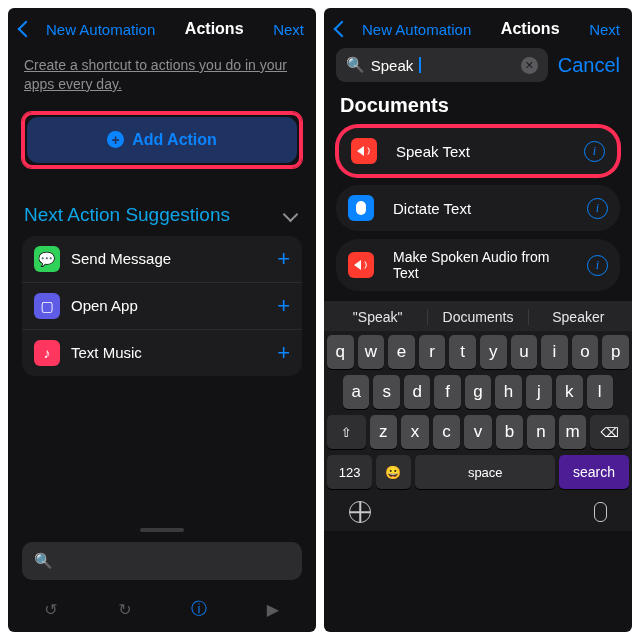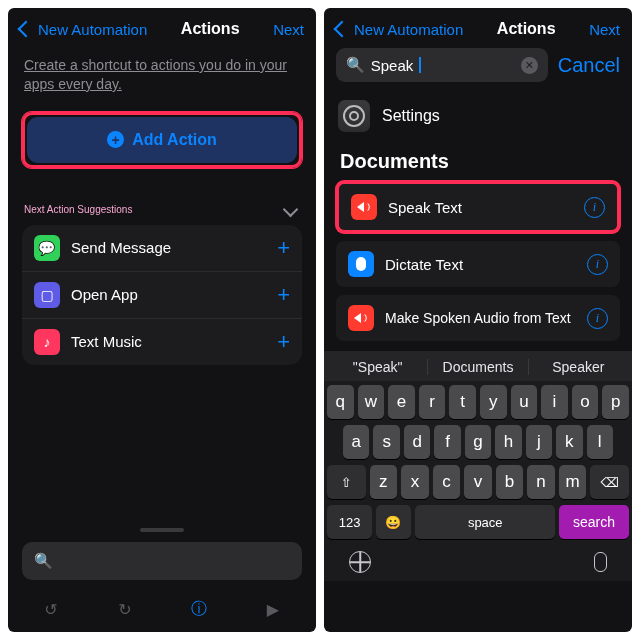--- a/index.html
+++ b/index.html
@@ -1,27 +1,27 @@
 <!DOCTYPE html>
 <html><head>
 <meta charset="utf-8">
 <style>
   html,body{margin:0;padding:0;background:#000;font-family:-apple-system,Helvetica,Arial,sans-serif;}
   .stage{width:640px;height:640px;background:#fff;display:flex;gap:8px;padding:8px;box-sizing:border-box;}
   .phone{flex:1;background:#121214;border-radius:6px;display:flex;flex-direction:column;overflow:hidden;position:relative;}
   .navbar{display:flex;align-items:center;justify-content:space-between;padding:12px 12px 10px;color:#0a84ff;font-size:15px;}
-  .navbar .left{display:flex;align-items:center;gap:2px;}
+  .navbar .left{display:flex;align-items:center;gap:10px;}
   .navbar .title{color:#fff;font-weight:600;font-size:16px;}
   .navbar .back-chevron{width:10px;height:10px;border-left:2px solid #0a84ff;border-bottom:2px solid #0a84ff;transform:rotate(45deg);margin-right:4px;}
   .body{flex:1;padding:0 14px;overflow:hidden;}
   .subtitle{color:#8e8e93;font-size:14px;line-height:1.35;margin:8px 2px 18px;text-decoration:underline;}
   .addaction{width:100%;box-sizing:border-box;background:#1f3362;border-radius:11px;padding:14px 0;text-align:center;color:#0a84ff;font-size:16px;font-weight:600;display:flex;align-items:center;justify-content:center;gap:8px;}
   .addaction .plus{width:17px;height:17px;border-radius:50%;background:#0a84ff;color:#1f3362;display:flex;align-items:center;justify-content:center;font-weight:800;font-size:14px;line-height:1;}
   .highlight{border:3px solid #ff2d55;border-radius:10px;box-shadow:0 0 0 1px #ff2d55;}
-  .section-h{display:flex;align-items:center;justify-content:space-between;color:#f9a8d4;font-size:10px;margin:36px 2px 10px;}
+  .section-h{display:flex;align-items:center;justify-content:space-between;color:#0ea5e9;font-size:19px;margin:36px 2px 10px;}
   .section-h .chev{width:9px;height:9px;border-right:2px solid #8e8e93;border-bottom:2px solid #8e8e93;transform:rotate(45deg);margin-right:4px;}
   .card{background:#1c1c1e;border-radius:13px;overflow:hidden;}
   .row{display:flex;align-items:center;padding:10px 12px;gap:11px;}
   .row + .row{border-top:1px solid #2c2c2e;}
   .appicon{width:26px;height:26px;border-radius:6px;display:flex;align-items:center;justify-content:center;color:#fff;font-size:14px;flex-shrink:0;}
   .label{flex:1;color:#fff;font-size:15px;}
   .plusmark{color:#0a84ff;font-size:22px;font-weight:300;}
   .searchbottom{margin:0 14px 8px;background:#2c2c2e;border-radius:10px;padding:10px 12px;color:#8e8e93;display:flex;align-items:center;gap:8px;font-size:15px;}
   .toolbar{display:flex;align-items:center;justify-content:space-around;padding:10px 6px 12px;color:#5a5a5e;}
   .toolbar .ico{width:22px;height:22px;display:flex;align-items:center;justify-content:center;}
@@ -32,34 +32,34 @@
   .searchinput .mag{color:#8e8e93;}
   .searchinput .caret{display:inline-block;width:1.5px;height:16px;background:#0a84ff;vertical-align:middle;}
   .clearbtn{width:17px;height:17px;border-radius:50%;background:#5a5a5e;color:#1c1c1e;display:flex;align-items:center;justify-content:center;font-size:11px;margin-left:auto;}
   .cancel{color:#0a84ff;font-size:20px;}
   .settingsrow{display:flex;align-items:center;gap:12px;padding:10px 14px 14px;}
   .settingsicon{width:32px;height:32px;border-radius:7px;background:linear-gradient(#3a3a3c,#2c2c2e);display:flex;align-items:center;justify-content:center;}
   .gear{width:18px;height:18px;border:2px solid #bbb;border-radius:50%;position:relative;}
   .gear:before{content:"";position:absolute;inset:4px;border:2px solid #bbb;border-radius:50%;}
   .sh{color:#fff;font-size:20px;font-weight:600;margin:4px 16px 8px;}
   .list{margin:0 12px;display:flex;flex-direction:column;gap:8px;}
-  .item{background:#1c1c1e;border-radius:8px;display:flex;align-items:center;padding:10px 12px;gap:11px;}
+  .item{background:#1c1c1e;border-radius:22px;display:flex;align-items:center;padding:10px 12px;gap:19px;}
   .item .label{flex:1;}
   .info{width:19px;height:19px;border:1.5px solid #0a84ff;border-radius:50%;color:#0a84ff;display:flex;align-items:center;justify-content:center;font-size:12px;font-style:italic;font-family:Georgia,serif;}
   .ic-red{background:#ff3b30;}
   .ic-blue{background:#0a84ff;}
   .predict{display:flex;justify-content:space-around;color:#e5e5ea;font-size:14px;padding:8px 4px 6px;background:#252527;margin-top:10px;}
   .predict span{flex:1;text-align:center;}
   .predict span+span{border-left:1px solid #3a3a3c;}
   .kb{background:#1b1b1d;padding:4px 3px 8px;}
   .kbr{display:flex;gap:4px;margin-bottom:6px;justify-content:center;}
   .key{background:#4a4a4c;color:#fff;border-radius:5px;text-align:center;font-size:17px;height:34px;display:flex;align-items:center;justify-content:center;flex:1;box-shadow:0 1px 0 #000;}
   .key.fn{background:#2f2f31;font-size:13px;}
   .key.space{flex:4;}
-  .key.search{background:#a21caf;flex:2;font-size:14px;}
+  .key.search{background:#4c1d95;flex:2;font-size:14px;}
   .kbrow2{padding:0 16px;}
   .bottombar{display:flex;justify-content:space-between;align-items:center;padding:6px 22px 0;color:#c7c7cc;}
   .globe{width:20px;height:20px;border:1.5px solid #c7c7cc;border-radius:50%;position:relative;}
   .globe:before{content:"";position:absolute;left:50%;top:0;bottom:0;width:1.5px;background:#c7c7cc;transform:translateX(-50%);}
   .globe:after{content:"";position:absolute;top:50%;left:0;right:0;height:1.5px;background:#c7c7cc;transform:translateY(-50%);}
   .mic{width:11px;height:18px;border:1.5px solid #c7c7cc;border-radius:6px;position:relative;}
   .speaker-glyph{display:flex;align-items:center;}
   .speaker-glyph .tri{width:0;height:0;border-top:5px solid transparent;border-bottom:5px solid transparent;border-right:7px solid #fff;}
   .speaker-glyph .wave{width:5px;height:5px;border:1.5px solid #fff;border-left:none;border-bottom:none;border-radius:0 6px 0 0;transform:rotate(45deg);margin-left:1px;}
   .micicon{width:10px;height:14px;background:#fff;border-radius:5px;}
@@ -133,26 +133,20 @@
   <div class="searchrow">
     <div class="searchinput">
       <span class="mag">🔍</span>
       <span>Speak</span>
           <span class="caret"></span>
       <span class="clearbtn">✕</span>
     </div>
     <div class="cancel">Cancel</div>
   </div>
 
-  <div class="settingsrow">
-    <div class="settingsicon">
-          <div class="gear"></div>
-        </div>
-    <div class="label" style="color:#fff;font-size:16px;">Settings</div>
-  </div>
 
   <div class="sh">Documents</div>
 
   <div class="list">
     <div class="item highlight">
       <div class="appicon ic-red">
             <span class="speaker-glyph">
               <span class="tri"></span>
               <span class="wave"></span>
             </span>

